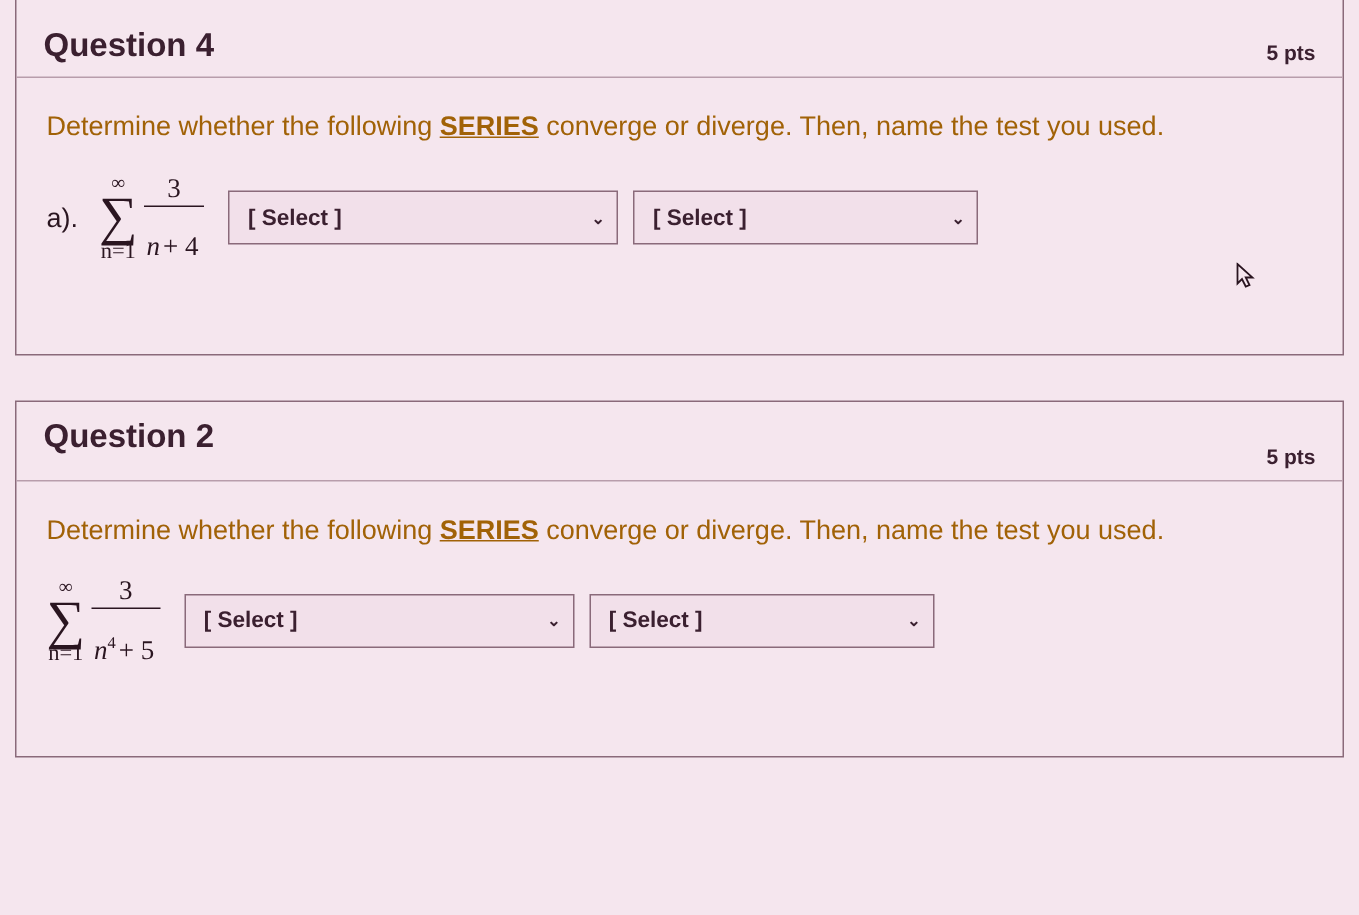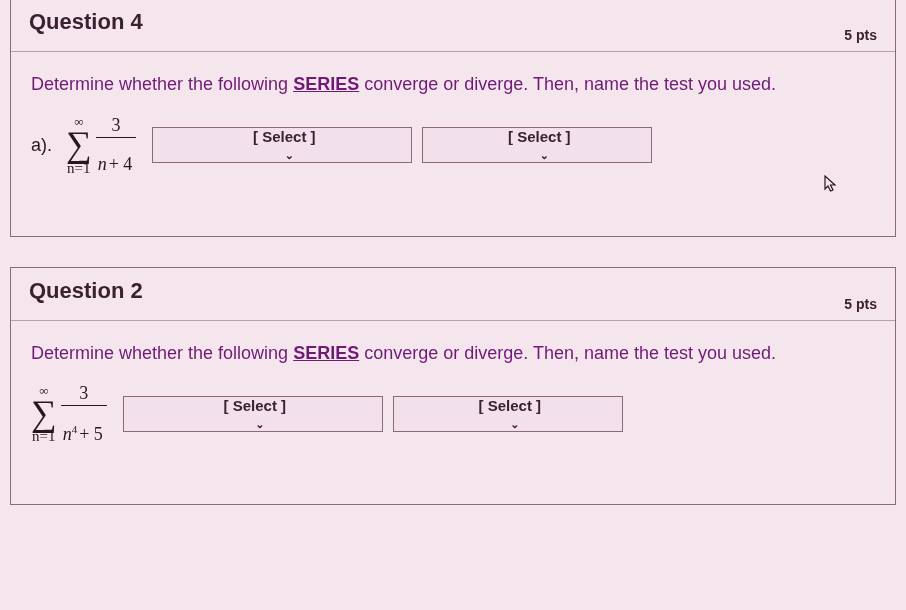--- a/index.html
+++ b/index.html
@@ -37,21 +37,21 @@
       font-size: 14px;
       font-weight: bold;
       color: #3b2030;
       padding-top: 18px;
     }
     .q-body {
       padding: 20px 20px 60px 20px;
     }
     .prompt {
       font-size: 18px;
-      color: #701a75;
+      color: #a16207;
       margin-bottom: 18px;
       line-height: 1.4;
     }
     .prompt .underline {
       text-decoration: underline;
       font-weight: bold;
     }
     .row {
       display: flex;
       align-items: center;
@@ -115,41 +115,41 @@
       background: #f2e0ea;
       height: 36px;
       display: flex;
       align-items: center;
       justify-content: space-between;
       padding: 0 8px 0 12px;
       font-size: 15px;
       color: #3b2030;
       font-weight: bold;
       cursor: pointer;
-      flex-direction: column;
     }
     .select-box .arrow {
       font-size: 11px;
       color: #3b2030;
       margin-left: 10px;
     }
     .sel1 { width: 260px; }
     .sel2 { width: 230px; }
     .cursor-icon {
       position: absolute;
       right: 68px;
       top: 175px;
       font-size: 16px;
       color: #2a1520;
     }
     .first-block {
       margin-top: -2px;
     }
     .first-block .q-header {
       border-top: none;
+      align-items: flex-end;
     }
   </style>
 </head>
 <body>
 
 <div class="question-block first-block">
   <div class="q-header">
     <div class="q-title">Question 4</div>
     <div class="q-points">5 pts</div>
   </div>

